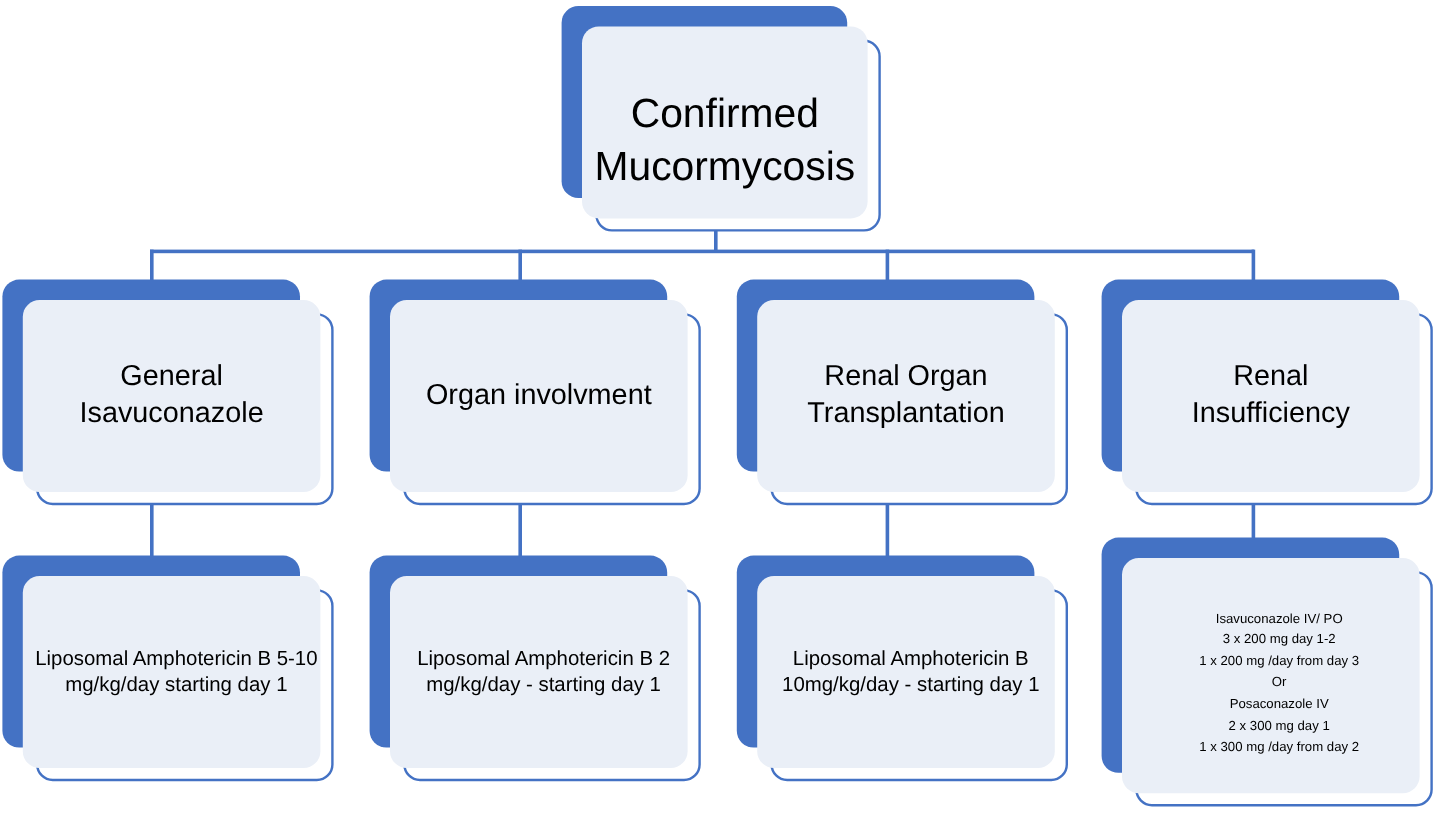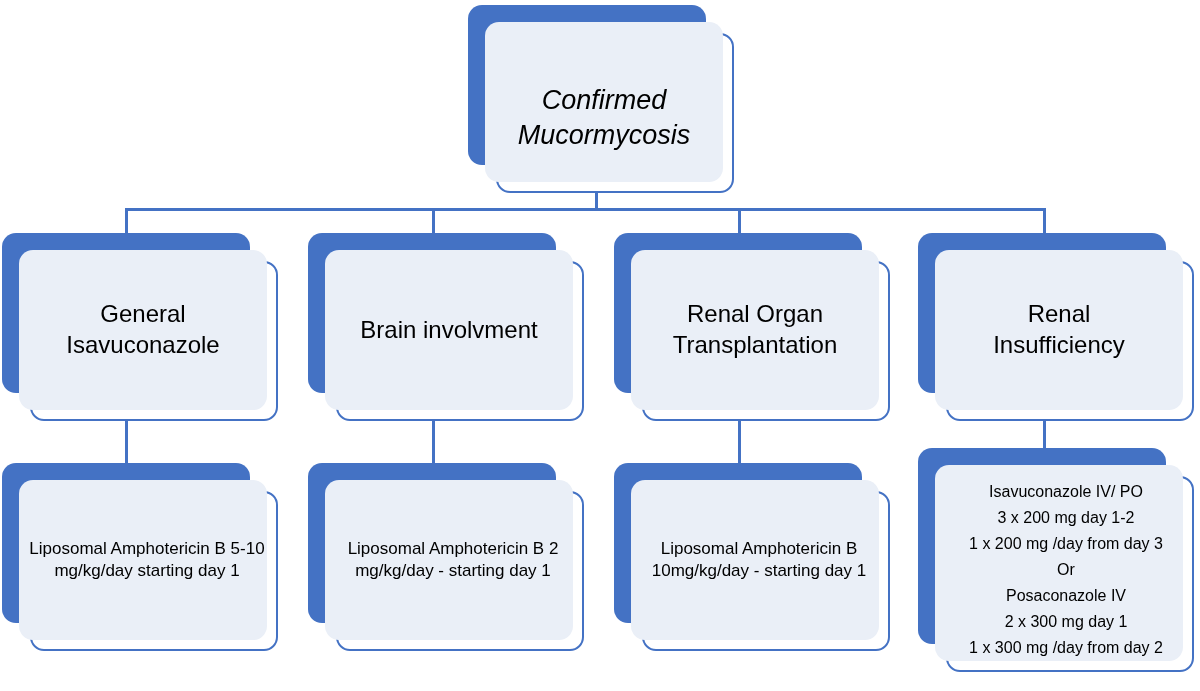--- a/index.html
+++ b/index.html
@@ -64,39 +64,39 @@
     line-height: 1.28;
     white-space: pre-line;
     box-sizing: border-box;
   }
 
   
   .root .shadow-blue   { width: 238px; height: 160px; }
   .root .fill-card     { left: 17px;  top: 17px;  width: 238px; height: 160px; }
   .root .outline-card  { left: 28px;  top: 28px;  width: 238px; height: 160px; }
   .root .label         { left: 17px;  top: 17px;  width: 238px; height: 192px;
-                         font-size: 27px; font-style: italic; }
+                         font-size: 34px; }
 
   .branch .shadow-blue  { width: 248px; height: 160px; }
   .branch .fill-card    { left: 17px; top: 17px; width: 248px; height: 160px; }
   .branch .outline-card { left: 28px; top: 28px; width: 248px; height: 160px; }
   .branch .label        { left: 17px; top: 17px; width: 248px; height: 160px;
                           font-size: 24px; padding: 0 6px; }
 
   .leaf .shadow-blue   { width: 248px; height: 160px; }
   .leaf .fill-card     { left: 17px; top: 17px; width: 248px; height: 160px; }
   .leaf .outline-card  { left: 28px; top: 28px; width: 248px; height: 160px; }
   .leaf .label         { left: 17px; top: 17px; width: 256px; height: 160px;
                          font-size: 17px; padding: 0 4px; border-radius: 10px; }
 
   .leaf-tall .shadow-blue   { width: 248px; height: 196px; }
   .leaf-tall .fill-card     { left: 17px; top: 17px; width: 248px; height: 196px; }
   .leaf-tall .outline-card  { left: 28px; top: 28px; width: 248px; height: 196px; }
   .leaf-tall .label         { left: 17px; top: 17px; width: 262px; height: 210px;
-                              font-size: 16px; padding: 0 2px; line-height: 1.62; }
+                              font-size: 11px; padding: 0 2px; line-height: 1.62; }
 </style>
 </head>
 <body>
 
 <div id="chart">
 
   <div class="conn v" style="left:595px; top:160px; width:3px; height:50px;"></div>
   <div class="conn h" style="left:125px; top:208px; width:920px; height:3px;"></div>
 
   <div class="conn v" style="left:125px; top:208px; height:28px;"></div>
@@ -122,21 +122,21 @@
     <div class="outline-card"></div>
     <div class="fill-card"></div>
     <div class="label">General
 Isavuconazole</div>
   </div>
 
   <div class="node branch" style="left:308px; top:233px;">
     <div class="shadow-blue"></div>
     <div class="outline-card"></div>
     <div class="fill-card"></div>
-    <div class="label">Brain involvment</div>
+    <div class="label">Organ involvment</div>
   </div>
 
   <div class="node branch" style="left:614px; top:233px;">
     <div class="shadow-blue"></div>
     <div class="outline-card"></div>
     <div class="fill-card"></div>
     <div class="label">Renal Organ
 Transplantation</div>
   </div>
 

